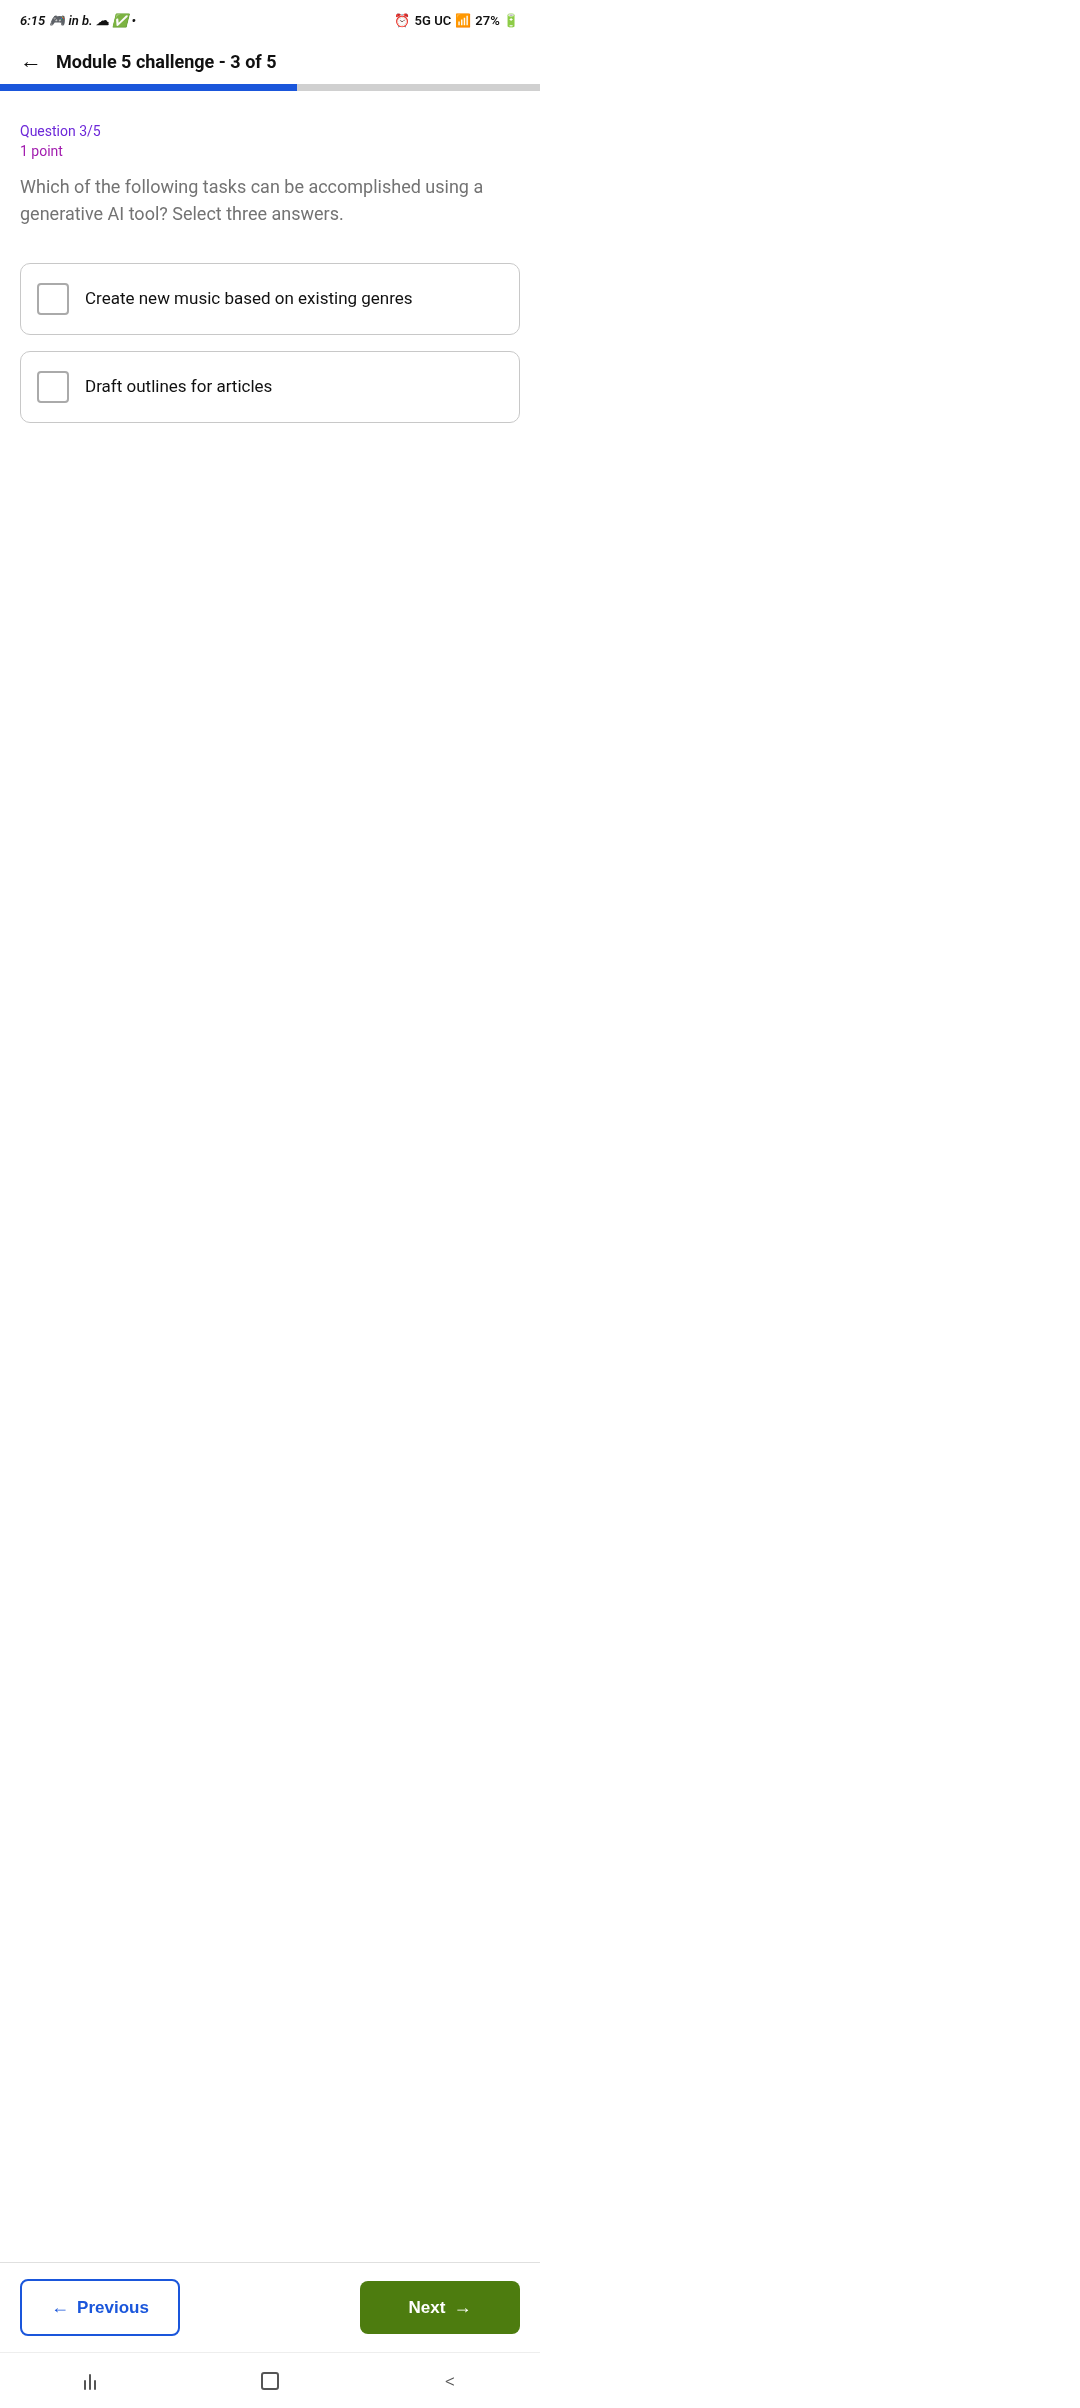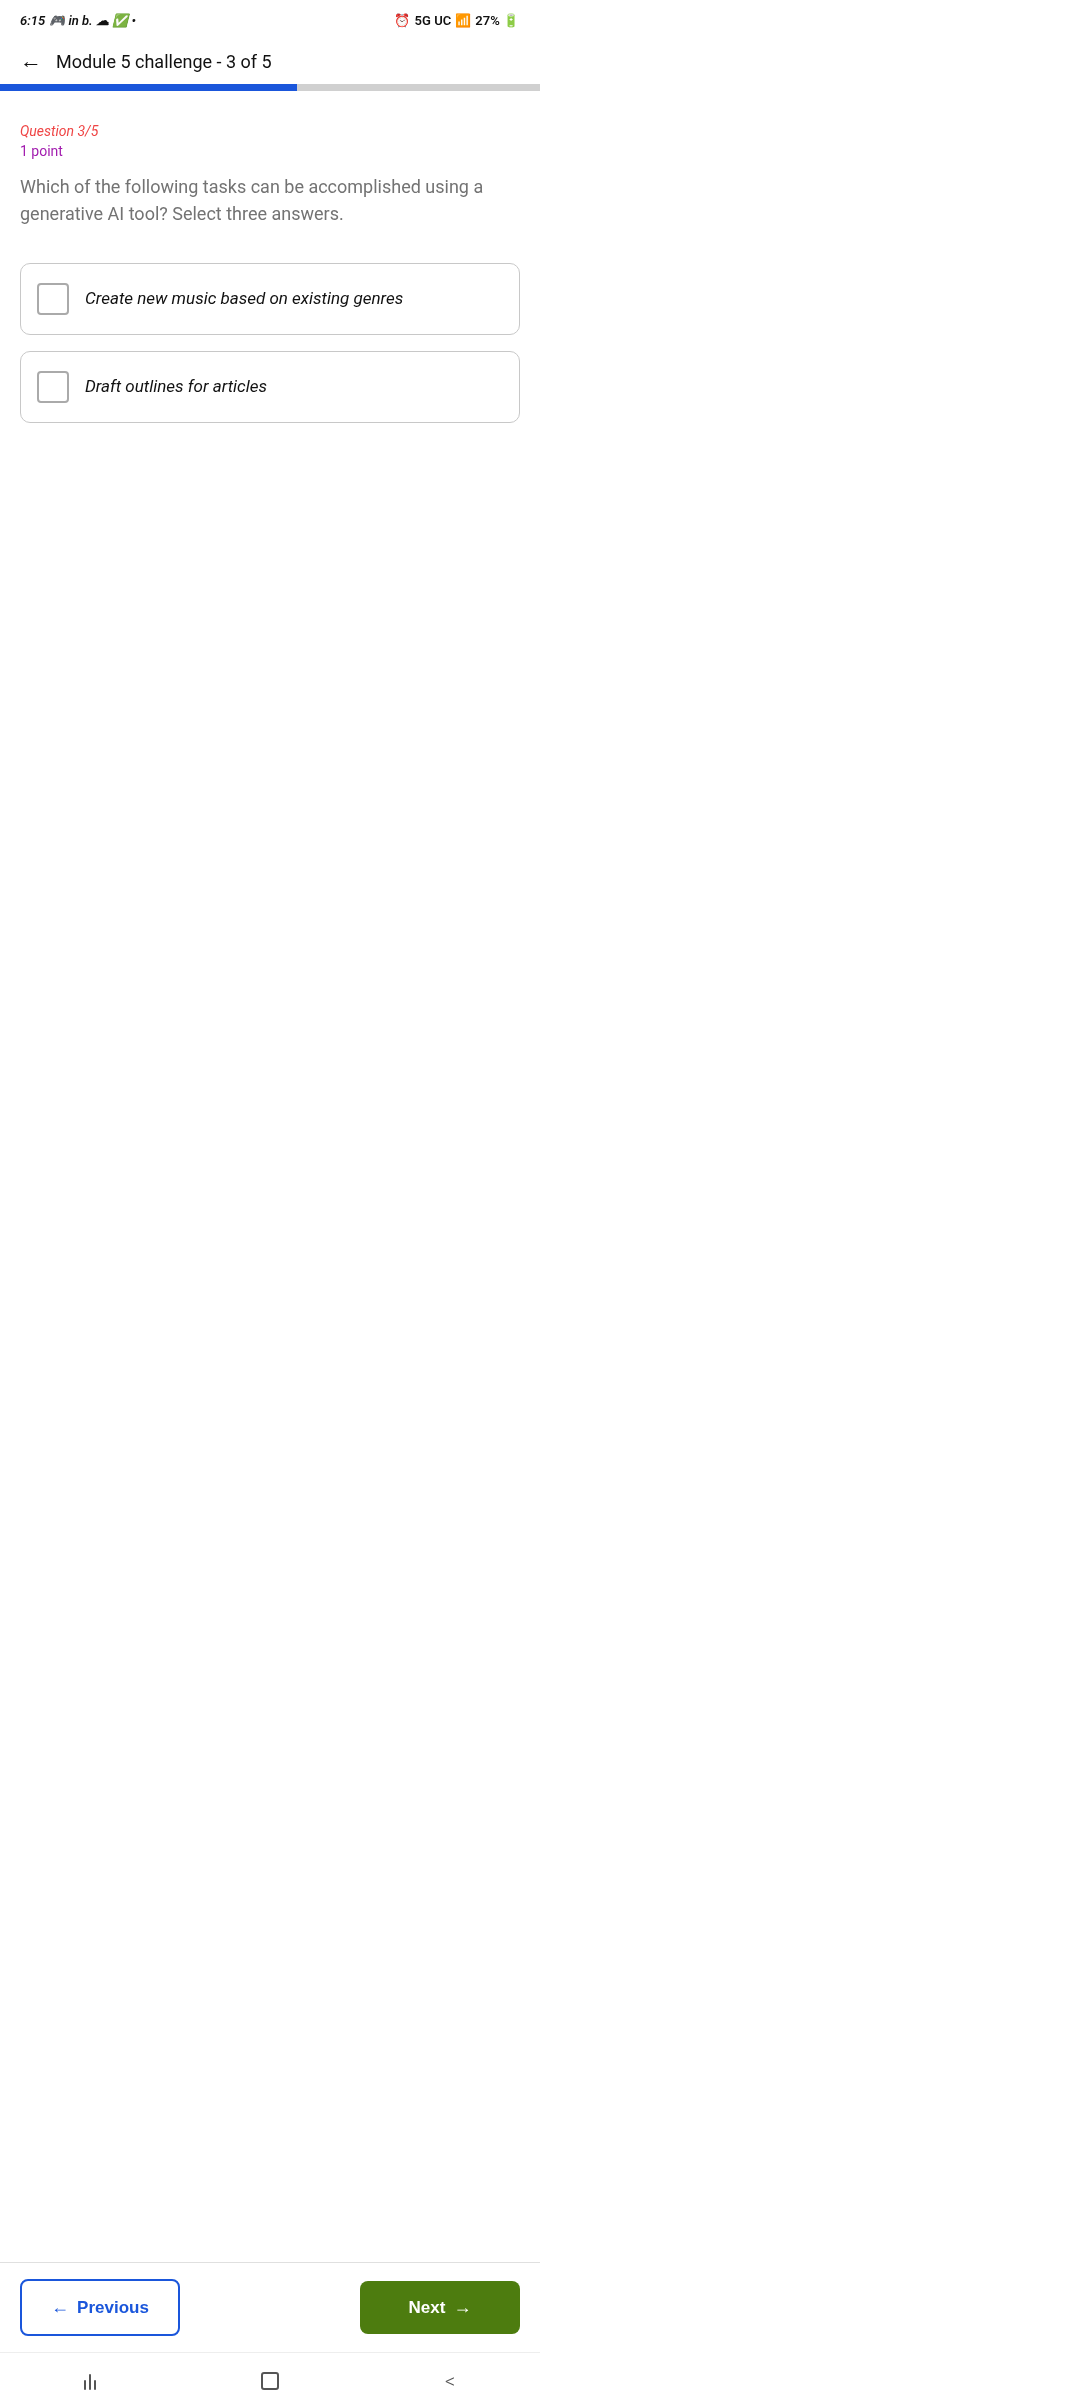--- a/index.html
+++ b/index.html
@@ -37,21 +37,21 @@
       border-bottom: none;
     }
     .back-arrow {
       font-size: 22px;
       color: #111;
       cursor: pointer;
       font-weight: 300;
     }
     .header-title {
       font-size: 18px;
-      font-weight: 400;
+      font-weight: 700;
       color: #111;
     }
 
     
     .progress-container {
       width: 100%;
       height: 7px;
       background: #d0d0d0;
       display: flex;
     }
@@ -60,23 +60,22 @@
       height: 100%;
     }
 
     
     .content {
       padding: 32px 20px 20px 20px;
     }
 
     .question-meta {
       font-size: 14px;
-      color: #ef4444;
+      color: #6d28d9;
       margin-bottom: 4px;
-      font-style: italic;
     }
     .question-points {
       font-size: 14px;
       color: #a21caf;
       margin-bottom: 14px;
     }
     .question-text {
       font-size: 18px;
       color: #737373;
       line-height: 1.5;
@@ -93,21 +92,20 @@
     .option-item {
       display: flex;
       align-items: center;
       border: 1.5px solid #c8c8c8;
       border-radius: 10px;
       padding: 18px 16px;
       cursor: pointer;
       background: #fff;
       gap: 16px;
       min-height: 72px;
-      font-style: italic;
     }
 
     .option-checkbox {
       width: 32px;
       height: 32px;
       border: 2px solid #aaa;
       border-radius: 4px;
       flex-shrink: 0;
       background: #fff;
       display: flex;

